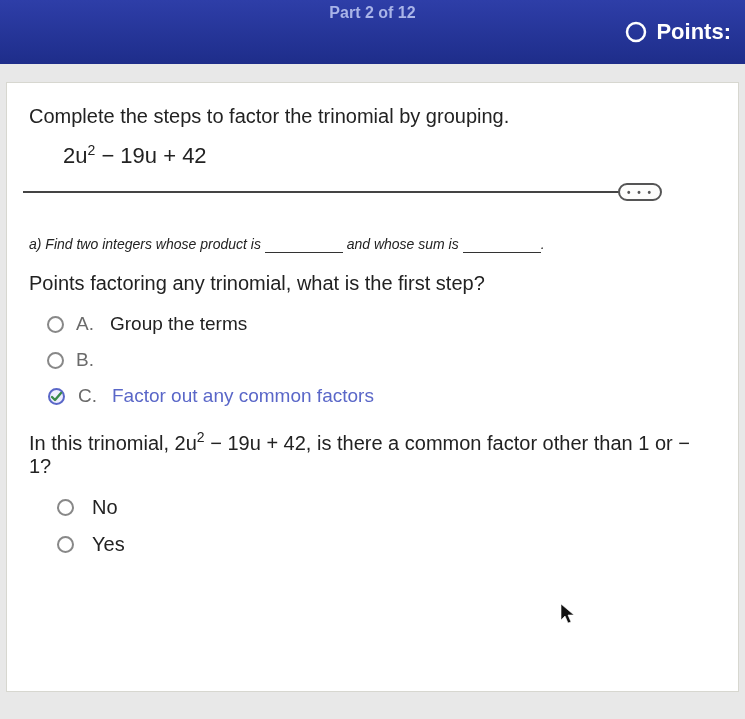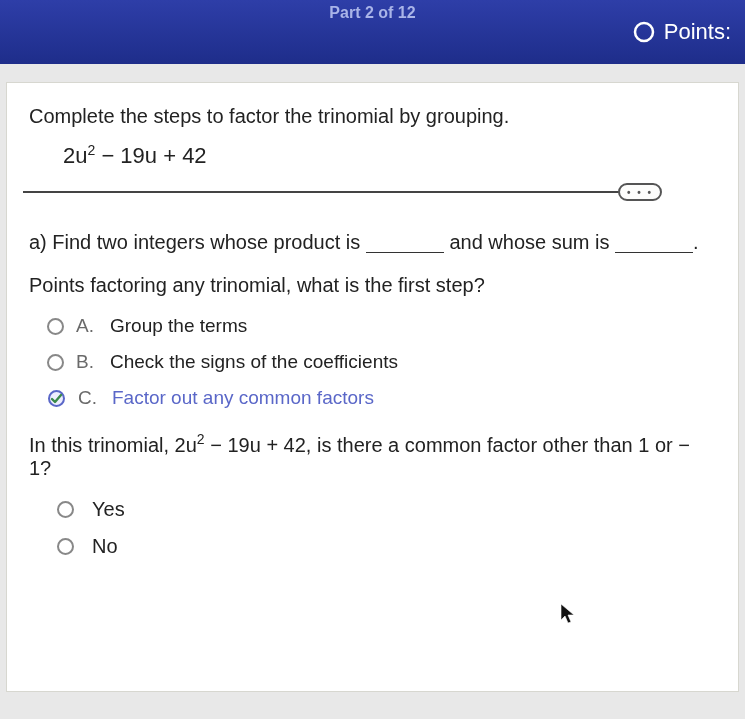--- a/index.html
+++ b/index.html
@@ -27,21 +27,21 @@
     transform: translateX(-50%);
     color: #a9b4e8;
     font-size: 16px;
     font-weight: 600;
   }
   .points-wrap {
     display: flex;
     align-items: center;
     gap: 8px;
     font-size: 22px;
-    font-weight: 400;
+    font-weight: 700;
   }
   .circle-icon-svg { display:block; }
   .content {
     background: #ffffff;
     margin: 18px 6px 0 6px;
     padding: 22px 22px 12px 22px;
     min-height: 610px;
     position: relative;
     border: 1px solid #d7d7d0;
   }
@@ -78,22 +78,23 @@
     background: #fdfdfc;
     display: flex;
     align-items: center;
     justify-content: center;
     letter-spacing: 2px;
     font-size: 10px;
     color: #555;
     font-weight: bold;
   }
   .part-a {
-    font-size: 20px;
+    font-size: 14px;
     margin-bottom: 20px;
+    font-style: italic;
   }
   .blank {
     display: inline-block;
     border-bottom: 1.5px solid #333;
     width: 78px;
     height: 18px;
     vertical-align: baseline;
     position: relative;
     top: 4px;
   }
@@ -191,46 +192,45 @@
 
   <div class="choices">
     <div class="choice">
       <span class="radio-empty"></span>
       <span class="choice-letter">A.</span>
       <span>Group the terms</span>
     </div>
     <div class="choice">
       <span class="radio-empty"></span>
       <span class="choice-letter">B.</span>
-      <span>Check the signs of the coefficients</span>
     </div>
     <div class="choice">
       <span class="radio-checked">
         <svg width="19" height="19" viewBox="0 0 19 19">
           <circle cx="9.5" cy="9.5" r="7.5" stroke="#5a67c8" stroke-width="2" fill="#eef"></circle>
           <path d="M5 10 L8 13 L14 6" stroke="#3a8a4a" stroke-width="2.4" fill="none" stroke-linecap="round" stroke-linejoin="round"></path>
         </svg>
       </span>
       <span class="choice-letter">C.</span>
       <span class="choice-text-sel">Factor out any common factors</span>
     </div>
   </div>
 
   <div class="follow">
     <span>In this trinomial, </span><span>2u</span><span class="sup">2</span><span> − 19u + 42</span><span>, is there a common factor other than 1 or − 1?</span>
   </div>
 
   <div class="yn">
     <div class="choice">
       <span class="radio-empty"></span>
+      <span>No</span>
+    </div>
+    <div class="choice">
+      <span class="radio-empty"></span>
       <span>Yes</span>
-    </div>
-    <div class="choice">
-      <span class="radio-empty"></span>
-      <span>No</span>
     </div>
   </div>
 
   <div class="cursor">
     <svg width="18" height="22" viewBox="0 0 18 22">
       <path d="M1 1 L1 17 L5 13 L8 20 L11 19 L8 12 L14 12 Z" fill="#111" stroke="#fff" stroke-width="0.6"></path>
     </svg>
   </div>
 
 

